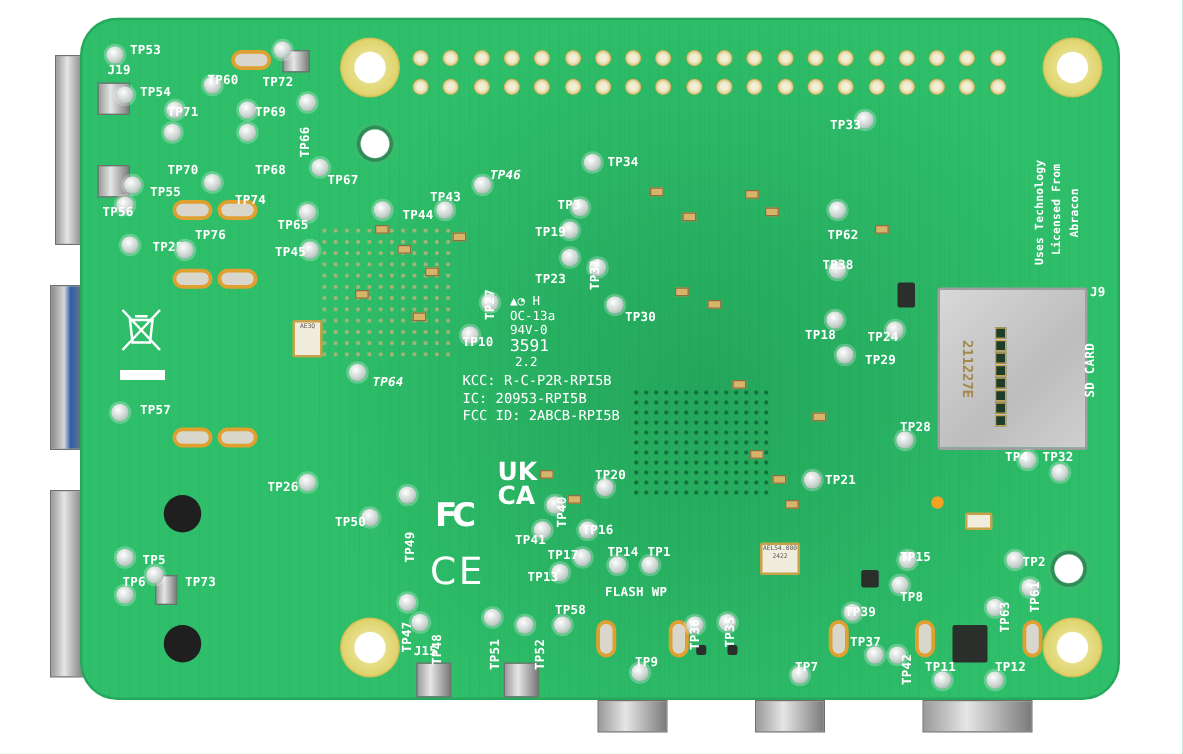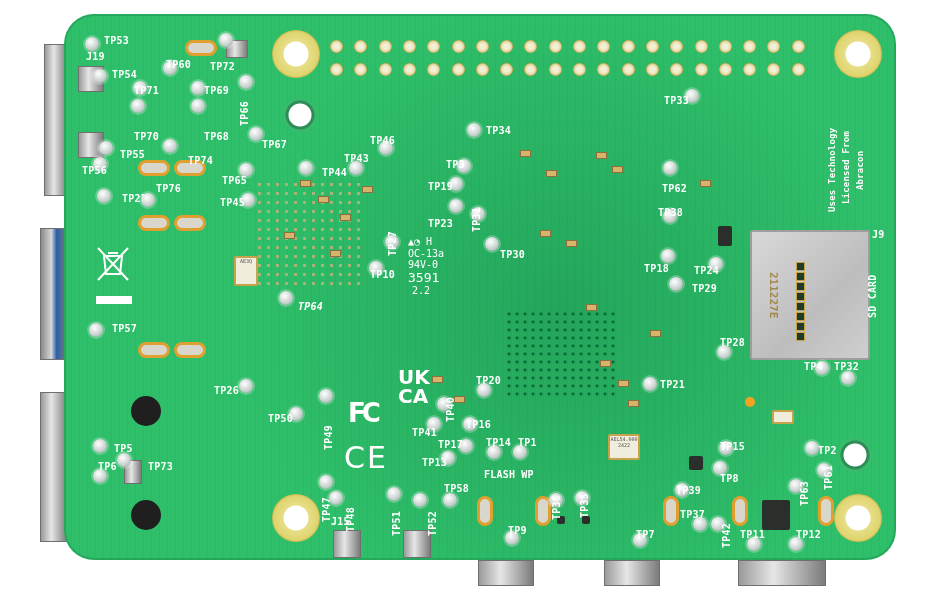--- a/index.html
+++ b/index.html
@@ -152,20 +152,25 @@
   </div>
 
   <svg class="weee" viewBox="0 0 34 40">
     <path d="M8 10 h18 l-2 18 h-14 z" fill="none" stroke="#fff" stroke-width="2"></path>
     <line x1="12" y1="7" x2="22" y2="7" stroke="#fff" stroke-width="2"></line>
     <line x1="2" y1="2" x2="32" y2="34" stroke="#fff" stroke-width="2"></line>
     <line x1="32" y1="2" x2="2" y2="34" stroke="#fff" stroke-width="2"></line>
   </svg>
   <div style="position:absolute;left:96px;top:296px;width:36px;height:8px;background:#fff;"></div>
 
+  <div class="cert" style="left:370px;top:298px;">
+    <div>KCC: R-C-P2R-RPI5B</div>
+    <div>IC: 20953-RPI5B</div>
+    <div>FCC ID: 2ABCB-RPI5B</div>
+  </div>
 
   <div class="cert" style="left:408px;top:236px;font-size:10px;line-height:1.15;">
     <div><span>▲◔ </span><span>H</span></div>
     <div>OC-13a</div>
     <div>94V-0</div>
     <div style="font-size:13px;">3591</div>
     <div style="padding-left:4px;">2.2</div>
   </div>
 
   <div class="bigmark" style="left:398px;top:368px;font-size:20px;line-height:0.95;">
@@ -218,21 +223,21 @@
       <div class="label" style="left: 262px; top: 140px;">TP67</div>
       <div class="tp" style="left: 239px; top: 163px;"></div>
       <div class="label" style="left: 222px; top: 176px;">TP65</div>
       <div class="tp" style="left: 241px; top: 193px;"></div>
       <div class="label" style="left: 220px; top: 198px;">TP45</div>
       <div class="tp" style="left: 299px; top: 161px;"></div>
       <div class="label" style="left: 322px; top: 168px;">TP44</div>
       <div class="tp" style="left: 349px; top: 161px;"></div>
       <div class="label" style="left: 344px; top: 154px;">TP43</div>
       <div class="tp" style="left: 379px; top: 141px;"></div>
-      <div class="label" style="left: 370px; top: 136px;">TP46</div>
+      <div class="label" style="left: 392px; top: 136px; font-style: italic;">TP46</div>
       <div class="tp" style="left: 385px; top: 235px;"></div>
       <div class="label v" style="left: 388px; top: 256px;">TP27</div>
       <div class="tp" style="left: 369px; top: 261px;"></div>
       <div class="label" style="left: 370px; top: 270px;">TP10</div>
       <div class="tp" style="left: 279px; top: 291px;"></div>
       <div class="label" style="left: 298px; top: 302px; font-style: italic;">TP64</div>
       <div class="tp" style="left: 89px; top: 323px;"></div>
       <div class="label" style="left: 112px; top: 324px;">TP57</div>
       <div class="tp" style="left: 239px; top: 379px;"></div>
       <div class="label" style="left: 214px; top: 386px;">TP26</div>

